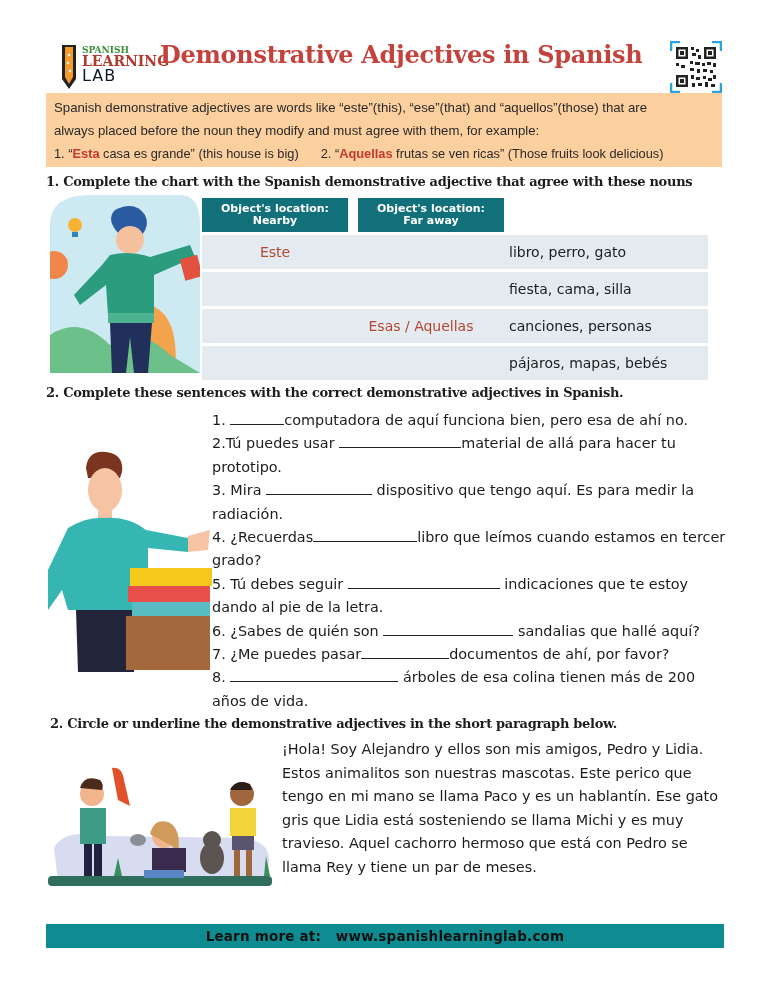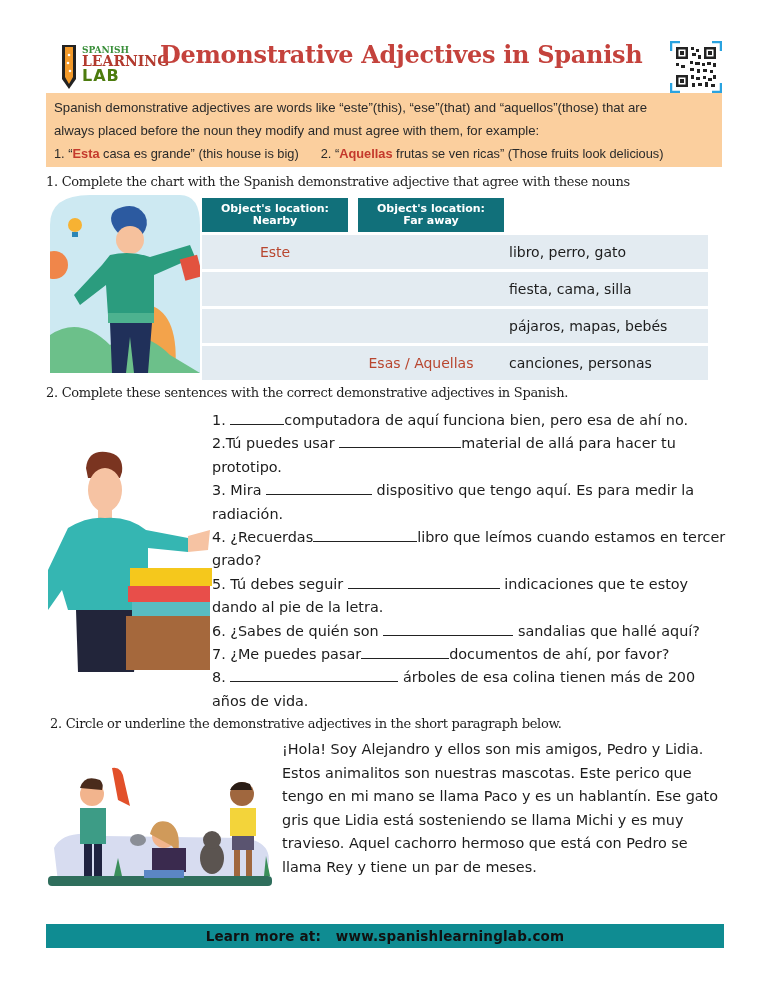--- a/index.html
+++ b/index.html
@@ -8,31 +8,31 @@
 
   .page { position: absolute; left: 0; top: 0; width: 768px; height: 994px; }
 
   
   .header { position: absolute; left: 46px; top: 40px; width: 680px; height: 52px; }
   .logo { position: absolute; left: 10px; top: 3px; width: 100px; height: 50px; }
   .logo-tube { position: absolute; left: 4px; top: 0; width: 18px; height: 48px; }
   .logo-text { position: absolute; left: 26px; top: 2px; font-family: "DejaVu Serif", serif; font-weight: bold; line-height: 11px; }
   .logo-text .l1 { font-size: 9px; color: #3a8f3a; }
   .logo-text .l2 { font-size: 14px; color: #b23a2e; }
-  .logo-text .l3 { font-size: 16px; color: #4d7c0f; font-family: "DejaVu Sans", sans-serif; font-weight: bold; letter-spacing: 1px; line-height: 18px; }
+  .logo-text .l3 { font-size: 16px; color: #0f172a; font-family: "DejaVu Sans", sans-serif; font-weight: normal; letter-spacing: 1px; line-height: 18px; }
   .title { position: absolute; left: 114px; top: 0; font-family: "DejaVu Serif", serif; font-weight: bold; font-size: 24px; color: #c4423c; letter-spacing: -0.3px; white-space: nowrap; }
   .qr { position: absolute; left: 624px; top: 1px; width: 52px; height: 52px; }
 
   
   .intro { position: absolute; left: 46px; top: 93px; width: 676px; height: 74px; background: #fbcf9e; padding: 3px 8px; font-family: "Liberation Sans", sans-serif; font-size: 13.2px; line-height: 23px; color: #2a2a2a; }
   .intro .ex { display: flex; gap: 22px; font-size: 12.8px; }
   .intro .hl { color: #c4392c; font-weight: bold; }
 
   
-  .sec { position: absolute; font-family: "DejaVu Serif", serif; font-weight: normal; font-size: 13px; color: #1d1d1d; white-space: nowrap; letter-spacing: -0.3px; }
+  .sec { position: absolute; font-family: "DejaVu Serif", serif; font-weight: bold; font-size: 13px; color: #1d1d1d; white-space: nowrap; letter-spacing: -0.3px; }
 
   
   .tbl-wrap { position: absolute; left: 202px; top: 198px; width: 520px; }
   .thead { display: flex; gap: 10px; }
   .th { background: #11707a; color: #fff; font-family: "DejaVu Sans", sans-serif; font-weight: bold; text-align: center; display: flex; align-items: center; justify-content: center; font-size: 11px; line-height: 12px; height: 34px; }
   .th.c1 { width: 146px; }
   .th.c2 { width: 146px; }
   .th.c3 { width: 214px; font-size: 13px; }
   .trow { display: flex; margin-top: 3px; }
   .td { background: #e3ebf1; height: 34px; font-family: "DejaVu Sans", sans-serif; font-size: 14px; display: flex; align-items: center; }
@@ -160,27 +160,27 @@
       <div class="td c2"></div>
       <div class="td c3">libro, perro, gato</div>
     </div>
     <div class="trow">
       <div class="td c1"></div>
       <div class="td c2"></div>
       <div class="td c3">fiesta, cama, silla</div>
     </div>
     <div class="trow">
       <div class="td c1"></div>
+      <div class="td c2">Esas / Aquellas</div>
+      <div class="td c3">canciones, personas</div>
+    </div>
+    <div class="trow">
+      <div class="td c1"></div>
       <div class="td c2"></div>
       <div class="td c3">pájaros, mapas, bebés</div>
-    </div>
-    <div class="trow">
-      <div class="td c1"></div>
-      <div class="td c2">Esas / Aquellas</div>
-      <div class="td c3">canciones, personas</div>
     </div>
   </div>
 
   <div class="sec" style="left:46px; top:385px;">2. Complete these sentences with the correct demonstrative adjectives  in Spanish.</div>
 
   <svg class="illus" style="left:48px; top:450px; width:165px; height:222px;" viewBox="0 0 165 222">
     <path d="M38 18 Q40 0 58 2 Q76 4 74 22 L72 28 L40 28 Z" fill="#7a3420"></path>
     <ellipse cx="57" cy="40" rx="17" ry="22" fill="#f6c3a3"></ellipse>
     <rect x="50" y="58" width="14" height="12" fill="#f6c3a3"></rect>
     <path d="M20 78 Q40 66 57 68 Q80 66 98 80 L140 88 L140 102 L100 98 L100 160 L20 160 L14 140 L0 160 L0 120 Z" fill="#35b6b2"></path>

